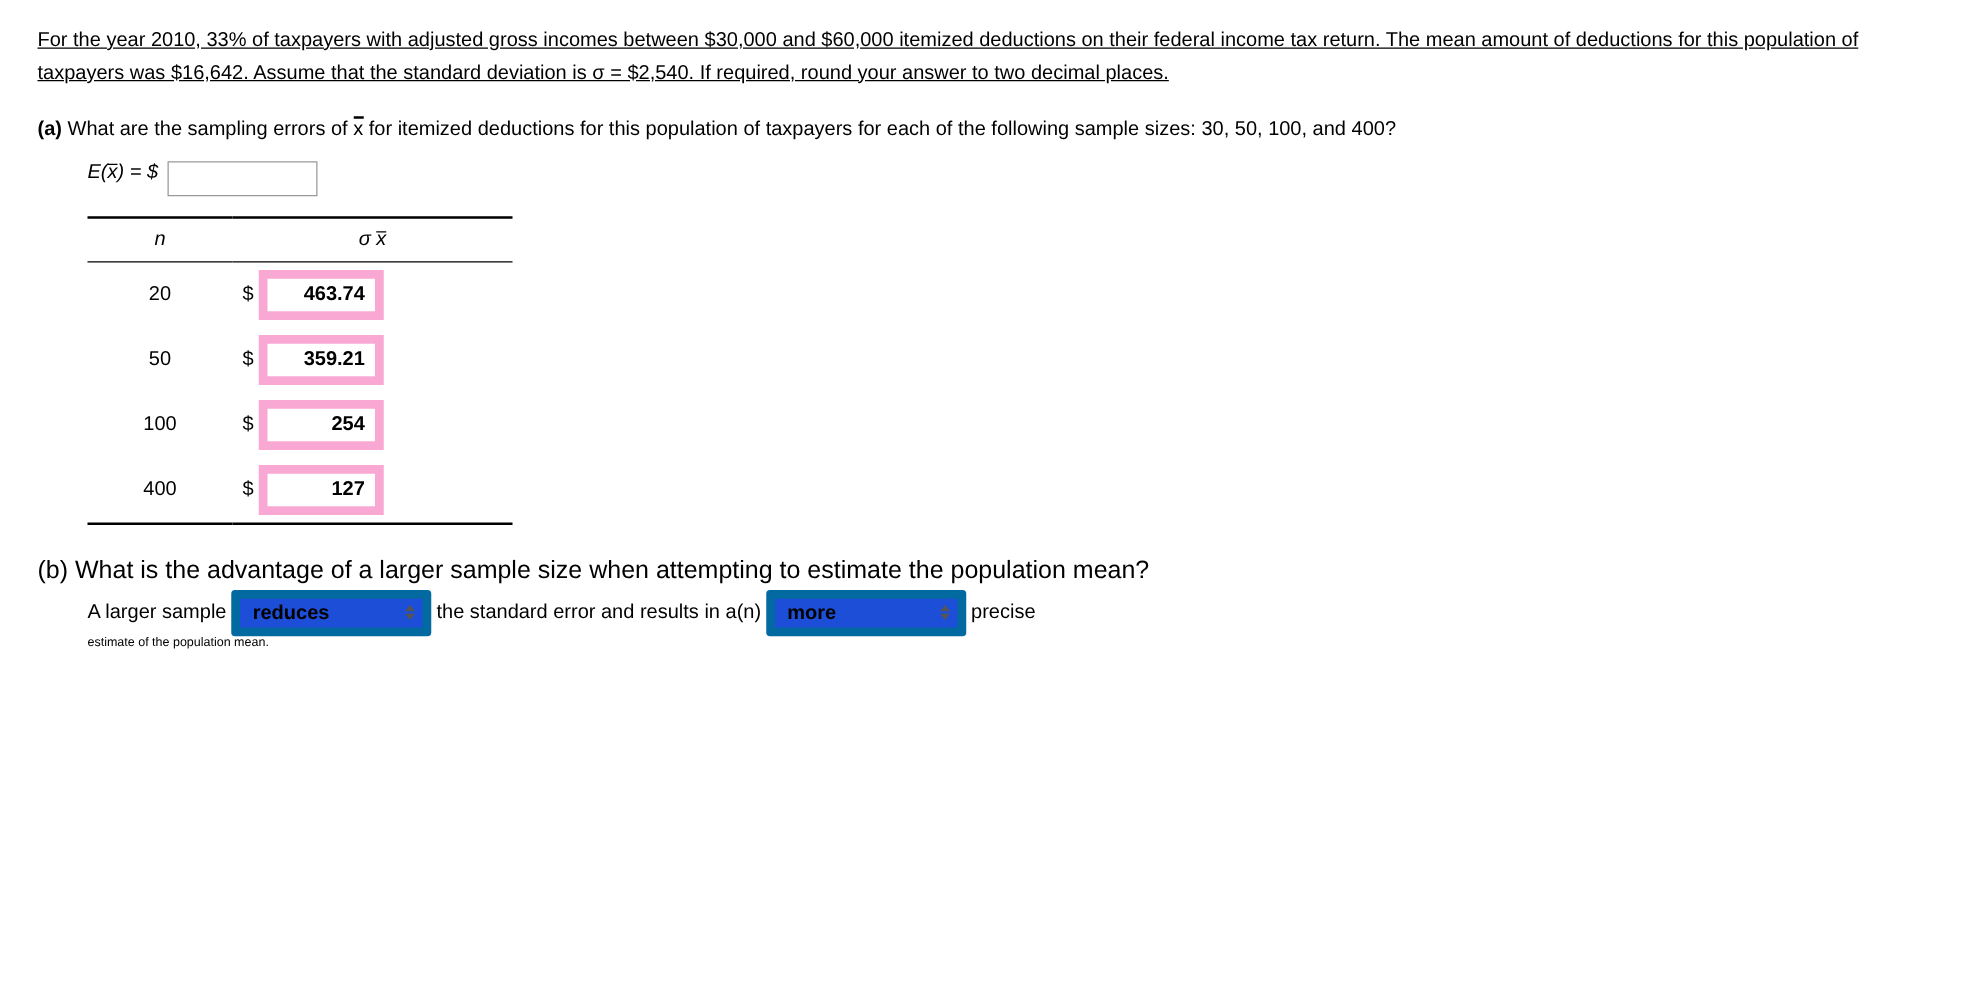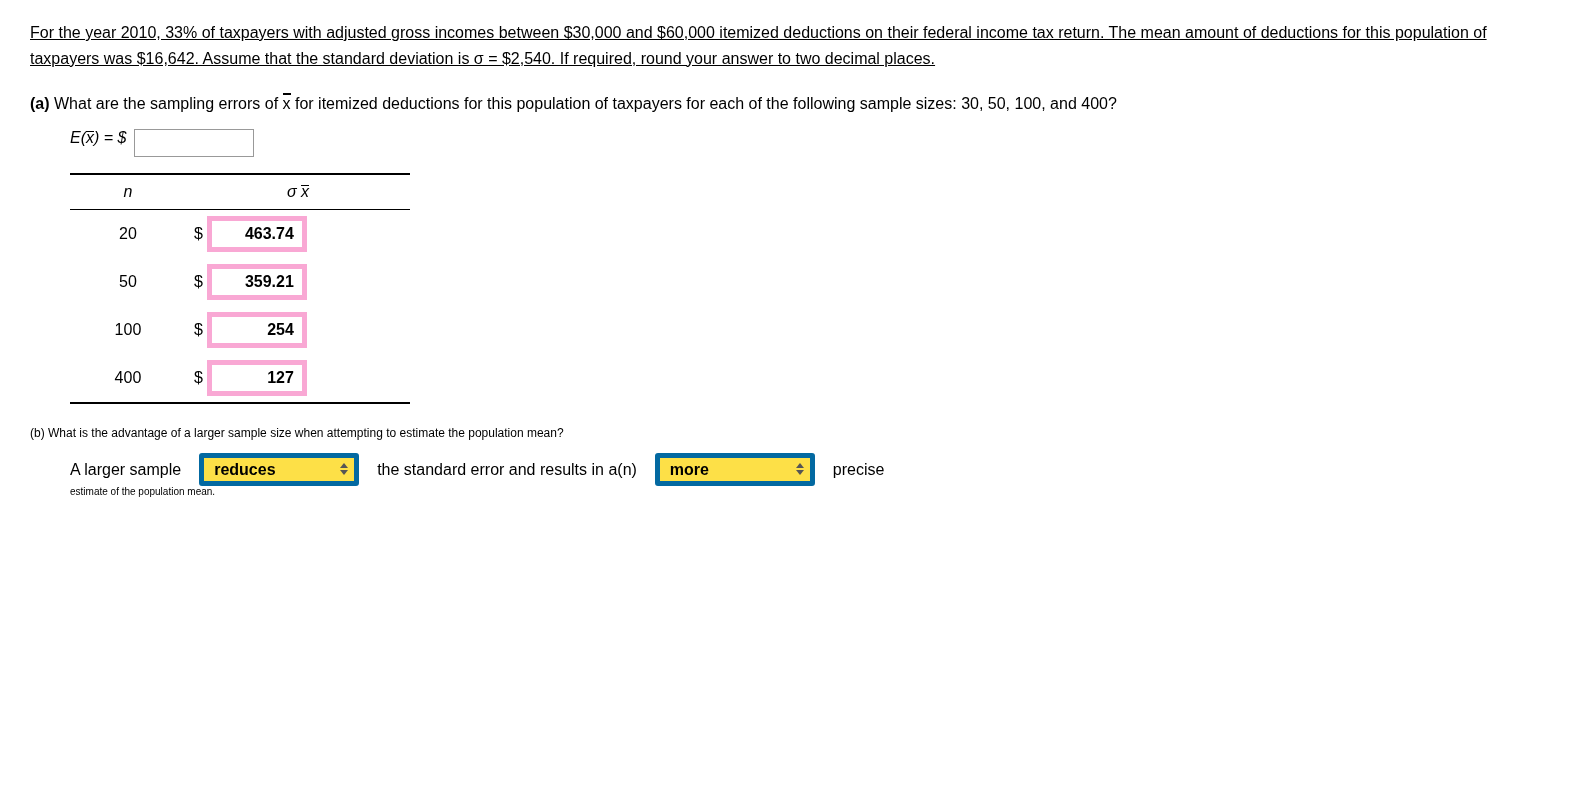--- a/index.html
+++ b/index.html
@@ -84,58 +84,57 @@
       padding: 8px 20px;
       text-align: center;
       font-size: 16px;
     }
     td {
       padding: 8px 20px;
       text-align: center;
       font-size: 16px;
     }
     .value-input {
-      border: 5px solid #f9a8d4;
+      border: 7px solid #f9a8d4;
       padding: 4px 8px;
       font-size: 16px;
       text-align: right;
       width: 100px;
       font-weight: bold;
       outline: none;
     }
     .td-dollar {
       display: flex;
       align-items: center;
       justify-content: flex-start;
       gap: 2px;
     }
     .part-b {
       margin-top: 10px;
     }
     .part-b-question {
-      font-size: 12px;
+      font-size: 20px;
       line-height: 1.6;
-      margin-bottom: 10px;
     }
     .part-b-answer {
       margin-left: 40px;
       display: flex;
-      align-items: flex-end;
+      align-items: center;
       flex-wrap: wrap;
-      gap: 18px;
+      gap: 4px;
       font-size: 16px;
       line-height: 2;
     }
     .dropdown-wrapper {
       display: inline-flex;
       align-items: center;
-      border: 5px solid #0369a1;
+      border: 7px solid #0369a1;
       border-radius: 3px;
       padding: 3px 6px 3px 10px;
-      background: #fde047;
+      background: #1d4ed8;
       min-width: 160px;
     }
     .dropdown-wrapper select {
       border: none;
       outline: none;
       font-size: 16px;
       font-weight: bold;
       background: transparent;
       cursor: pointer;
       appearance: none;

